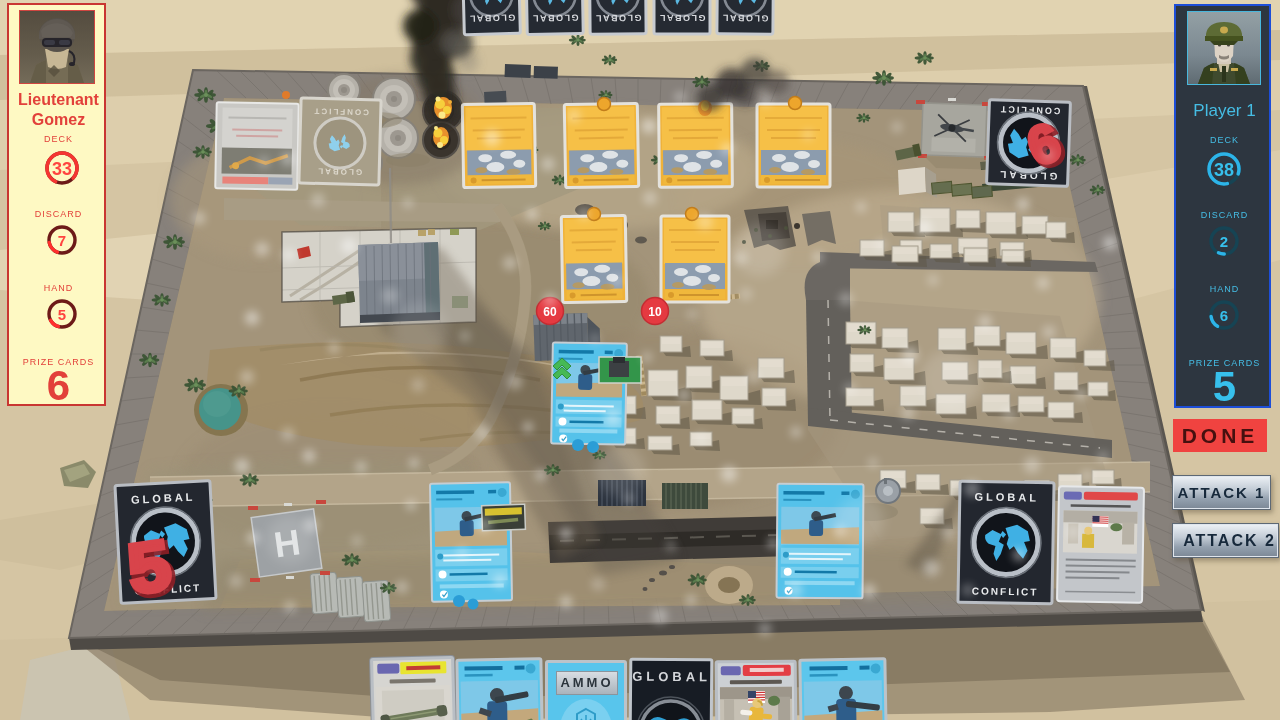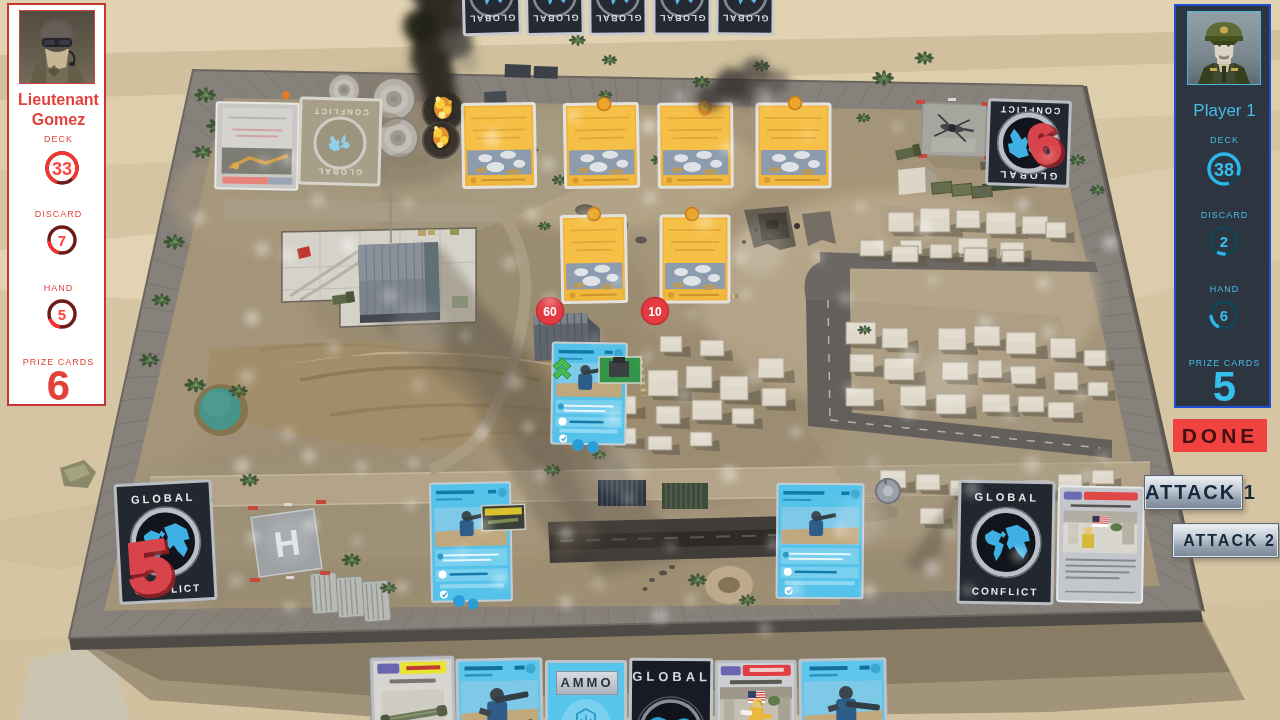--- a/index.html
+++ b/index.html
@@ -1756,21 +1756,21 @@
 <g transform="translate(745,-5) scale(19.0)" fill="#5bb9e2">
             <path d="M-0.58,-0.2 L-0.38,-0.34 L-0.12,-0.22 L-0.2,-0.02 L-0.06,0.06 L-0.14,0.32 L-0.26,0.52 L-0.34,0.32 L-0.29,0.1 L-0.48,0.04 Q-0.6,-0.05 -0.58,-0.2 Z"></path>
             <path d="M-0.02,-0.4 L0.3,-0.5 L0.6,-0.32 L0.66,-0.05 L0.5,-0.02 L0.6,0.22 L0.48,0.44 L0.33,0.28 L0.22,0.1 L0.1,0.2 L0.02,0.04 L0.07,-0.14 Z"></path>
             <path d="M-0.1,-0.32 L0.0,-0.22 L-0.08,-0.12 L-0.16,-0.22 Z"></path>
           </g>
 <text x="745" y="21" text-anchor="middle" font-family="Liberation Sans" font-size="9" font-weight="bold" fill="#d8dade" letter-spacing="1.5" transform="rotate(180 745 18)">GLOBAL</text>
 </g>
       </g>
 </svg>
 
-<div class="abs panel" id="lpanel" style="left:7px;top:3px;width:99px;height:403px;background:#ffffff;border:2px solid #c93632;">
+<div class="abs panel" id="lpanel" style="left:7px;top:3px;width:99px;height:403px;background:#fef9c3;border:2px solid #c93632;">
 
   <div class="abs" style="left:10px;top:5px;width:74px;height:72px;border:1px solid #d04540;background:linear-gradient(180deg,#544c3f 0%,#645c4c 60%,#746b59 100%);overflow:hidden;">
 
     <svg width="74" height="72" viewBox="0 0 74 72">
       <path d="M10 72 L16 54 Q24 48 37 48 Q50 48 58 54 L64 72 Z" fill="#756c55"></path>
       <path d="M10 72 L16 54 Q20 51 26 49 L26 72 Z" fill="#655d48"></path>
       <path d="M64 72 L58 54 Q54 51 48 49 L48 72 Z" fill="#655d48"></path>
       <rect x="31" y="44" width="12" height="8" fill="#b8a784"></rect>
       <path d="M25 38 L49 38 L46 56 Q37 60 28 56 Z" fill="#c7b795"></path>
       <ellipse cx="37" cy="24" rx="18" ry="17" fill="#57514a"></ellipse>
@@ -1866,21 +1866,21 @@
     <text x="17" y="23" font-family="Liberation Sans" font-size="15" font-weight="bold" fill="#37c0ec" text-anchor="middle">6</text>
   </svg>
 
   <div class="abs lbl" style="left:0;top:352px;width:97px;color:#45bde4;font-size:9px;">PRIZE CARDS</div>
 
   <div class="abs" style="left:0;top:357px;width:97px;color:#37c0ec;font-size:42px;font-weight:bold;text-align:center;">5</div>
 </div>
 
 <div class="abs" style="left:1173px;top:419px;width:94px;height:33px;background:#f04340;color:#46100f;font-size:21px;font-weight:bold;letter-spacing:4px;text-align:center;line-height:33px;">DONE</div>
 
-<div class="abs" style="left:1144px;top:475px;width:97px;height:33px;background:linear-gradient(180deg,#eef2f6 0%,#c3ccd6 40%,#93a0ae 70%,#7b8795 100%);border:1px solid #5d6874;box-shadow:inset 0 0 0 1px #dfe5ec, 2px 3px 5px rgba(90,80,60,0.45);color:#17293b;font-size:20px;font-weight:bold;letter-spacing:2px;text-align:center;line-height:33px;white-space:nowrap;">ATTACK 1</div>
+<div class="abs" style="left:1172px;top:475px;width:97px;height:33px;background:linear-gradient(180deg,#eef2f6 0%,#c3ccd6 40%,#93a0ae 70%,#7b8795 100%);border:1px solid #5d6874;box-shadow:inset 0 0 0 1px #dfe5ec, 2px 3px 5px rgba(90,80,60,0.45);color:#17293b;font-size:15px;font-weight:bold;letter-spacing:2px;text-align:center;line-height:33px;white-space:nowrap;">ATTACK 1</div>
 
 <div class="abs" style="left:1172px;top:523px;width:97px;height:33px;background:linear-gradient(180deg,#eef2f6 0%,#c3ccd6 40%,#93a0ae 70%,#7b8795 100%);border:1px solid #5d6874;box-shadow:inset 0 0 0 1px #dfe5ec, 2px 3px 5px rgba(90,80,60,0.45);color:#17293b;font-size:16px;font-weight:bold;letter-spacing:2px;text-align:center;line-height:33px;white-space:nowrap;padding-left:8px;">ATTACK 2</div>
 
 <div class="abs" style="left:371px;top:657px;width:78px;height:70px;background:#d6d5d1;border:3px solid #b9bec4;border-radius:3px;transform:rotate(-1.5deg);box-shadow:0 0 0 1px #8b9097;">
   <svg width="78" height="70" viewBox="0 0 78 70">
     <rect x="4" y="3" width="22" height="10" rx="2" fill="#6a67b0"></rect>
     <rect x="27" y="2" width="46" height="12" rx="1" fill="#e8e430"></rect>
     <rect x="33" y="6" width="34" height="4" fill="#c23b35"></rect>
     <rect x="16" y="19" width="46" height="4" rx="1" fill="#7a756d"></rect>
     <rect x="2" y="26" width="74" height="44" fill="#d9d6cf"></rect>

